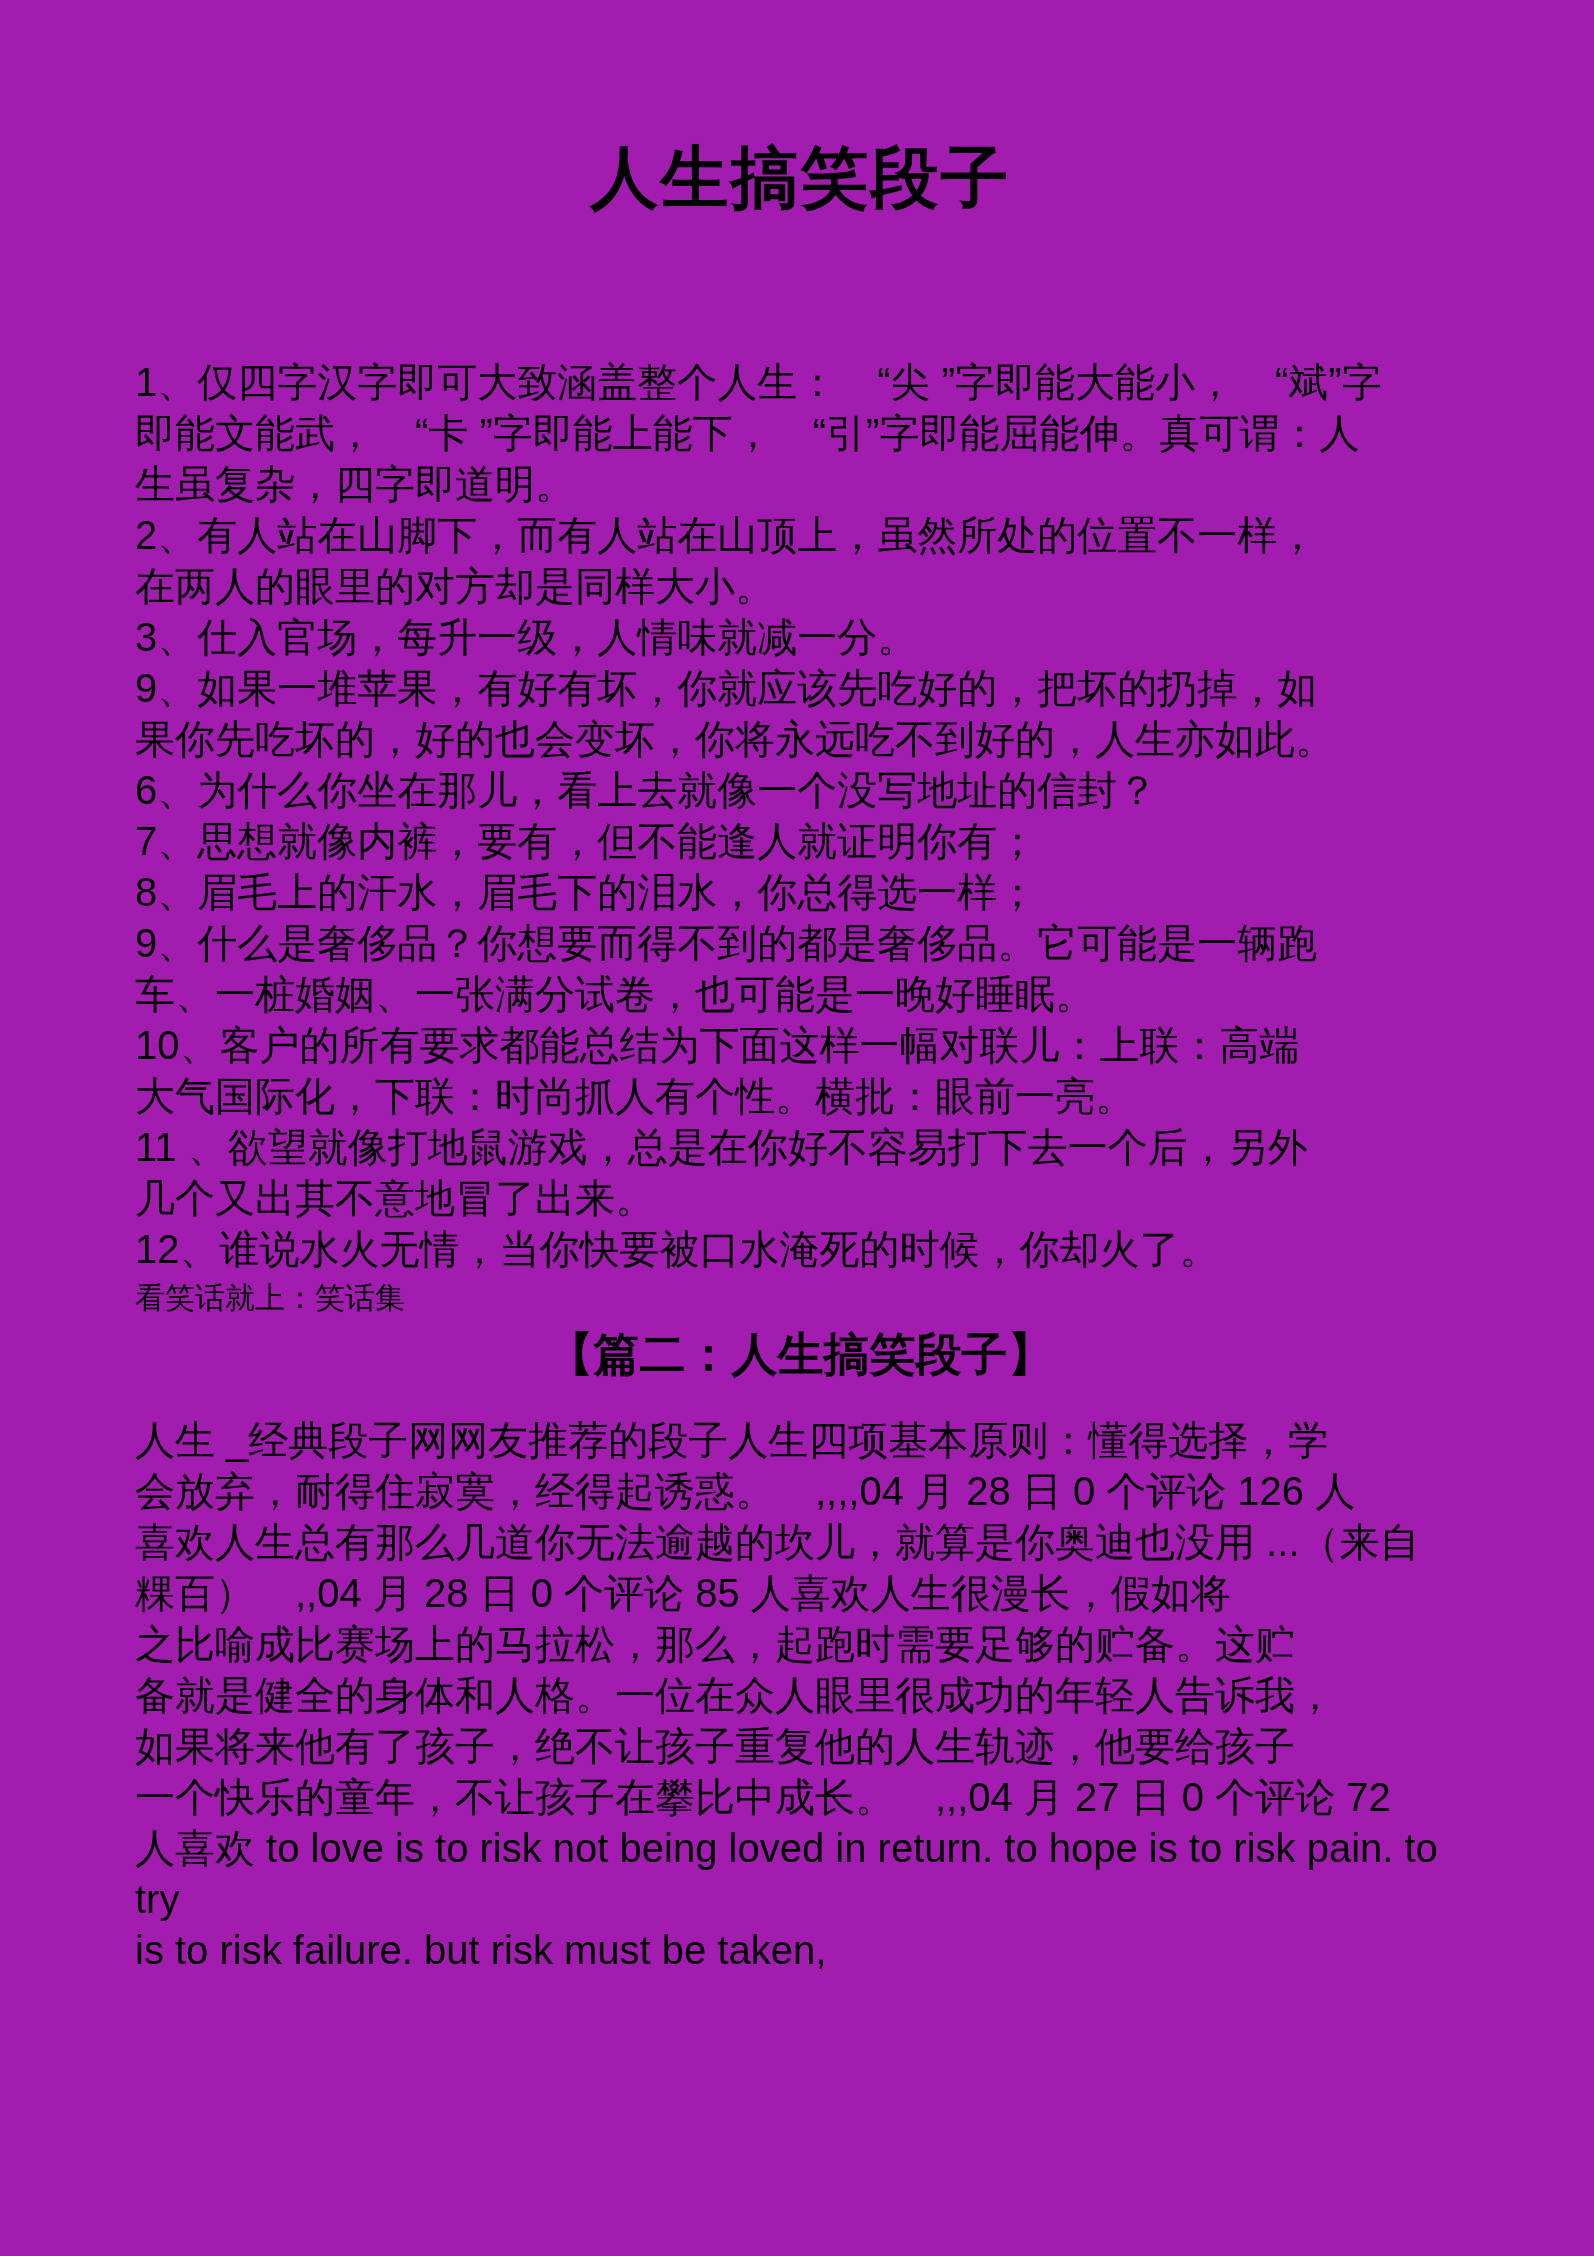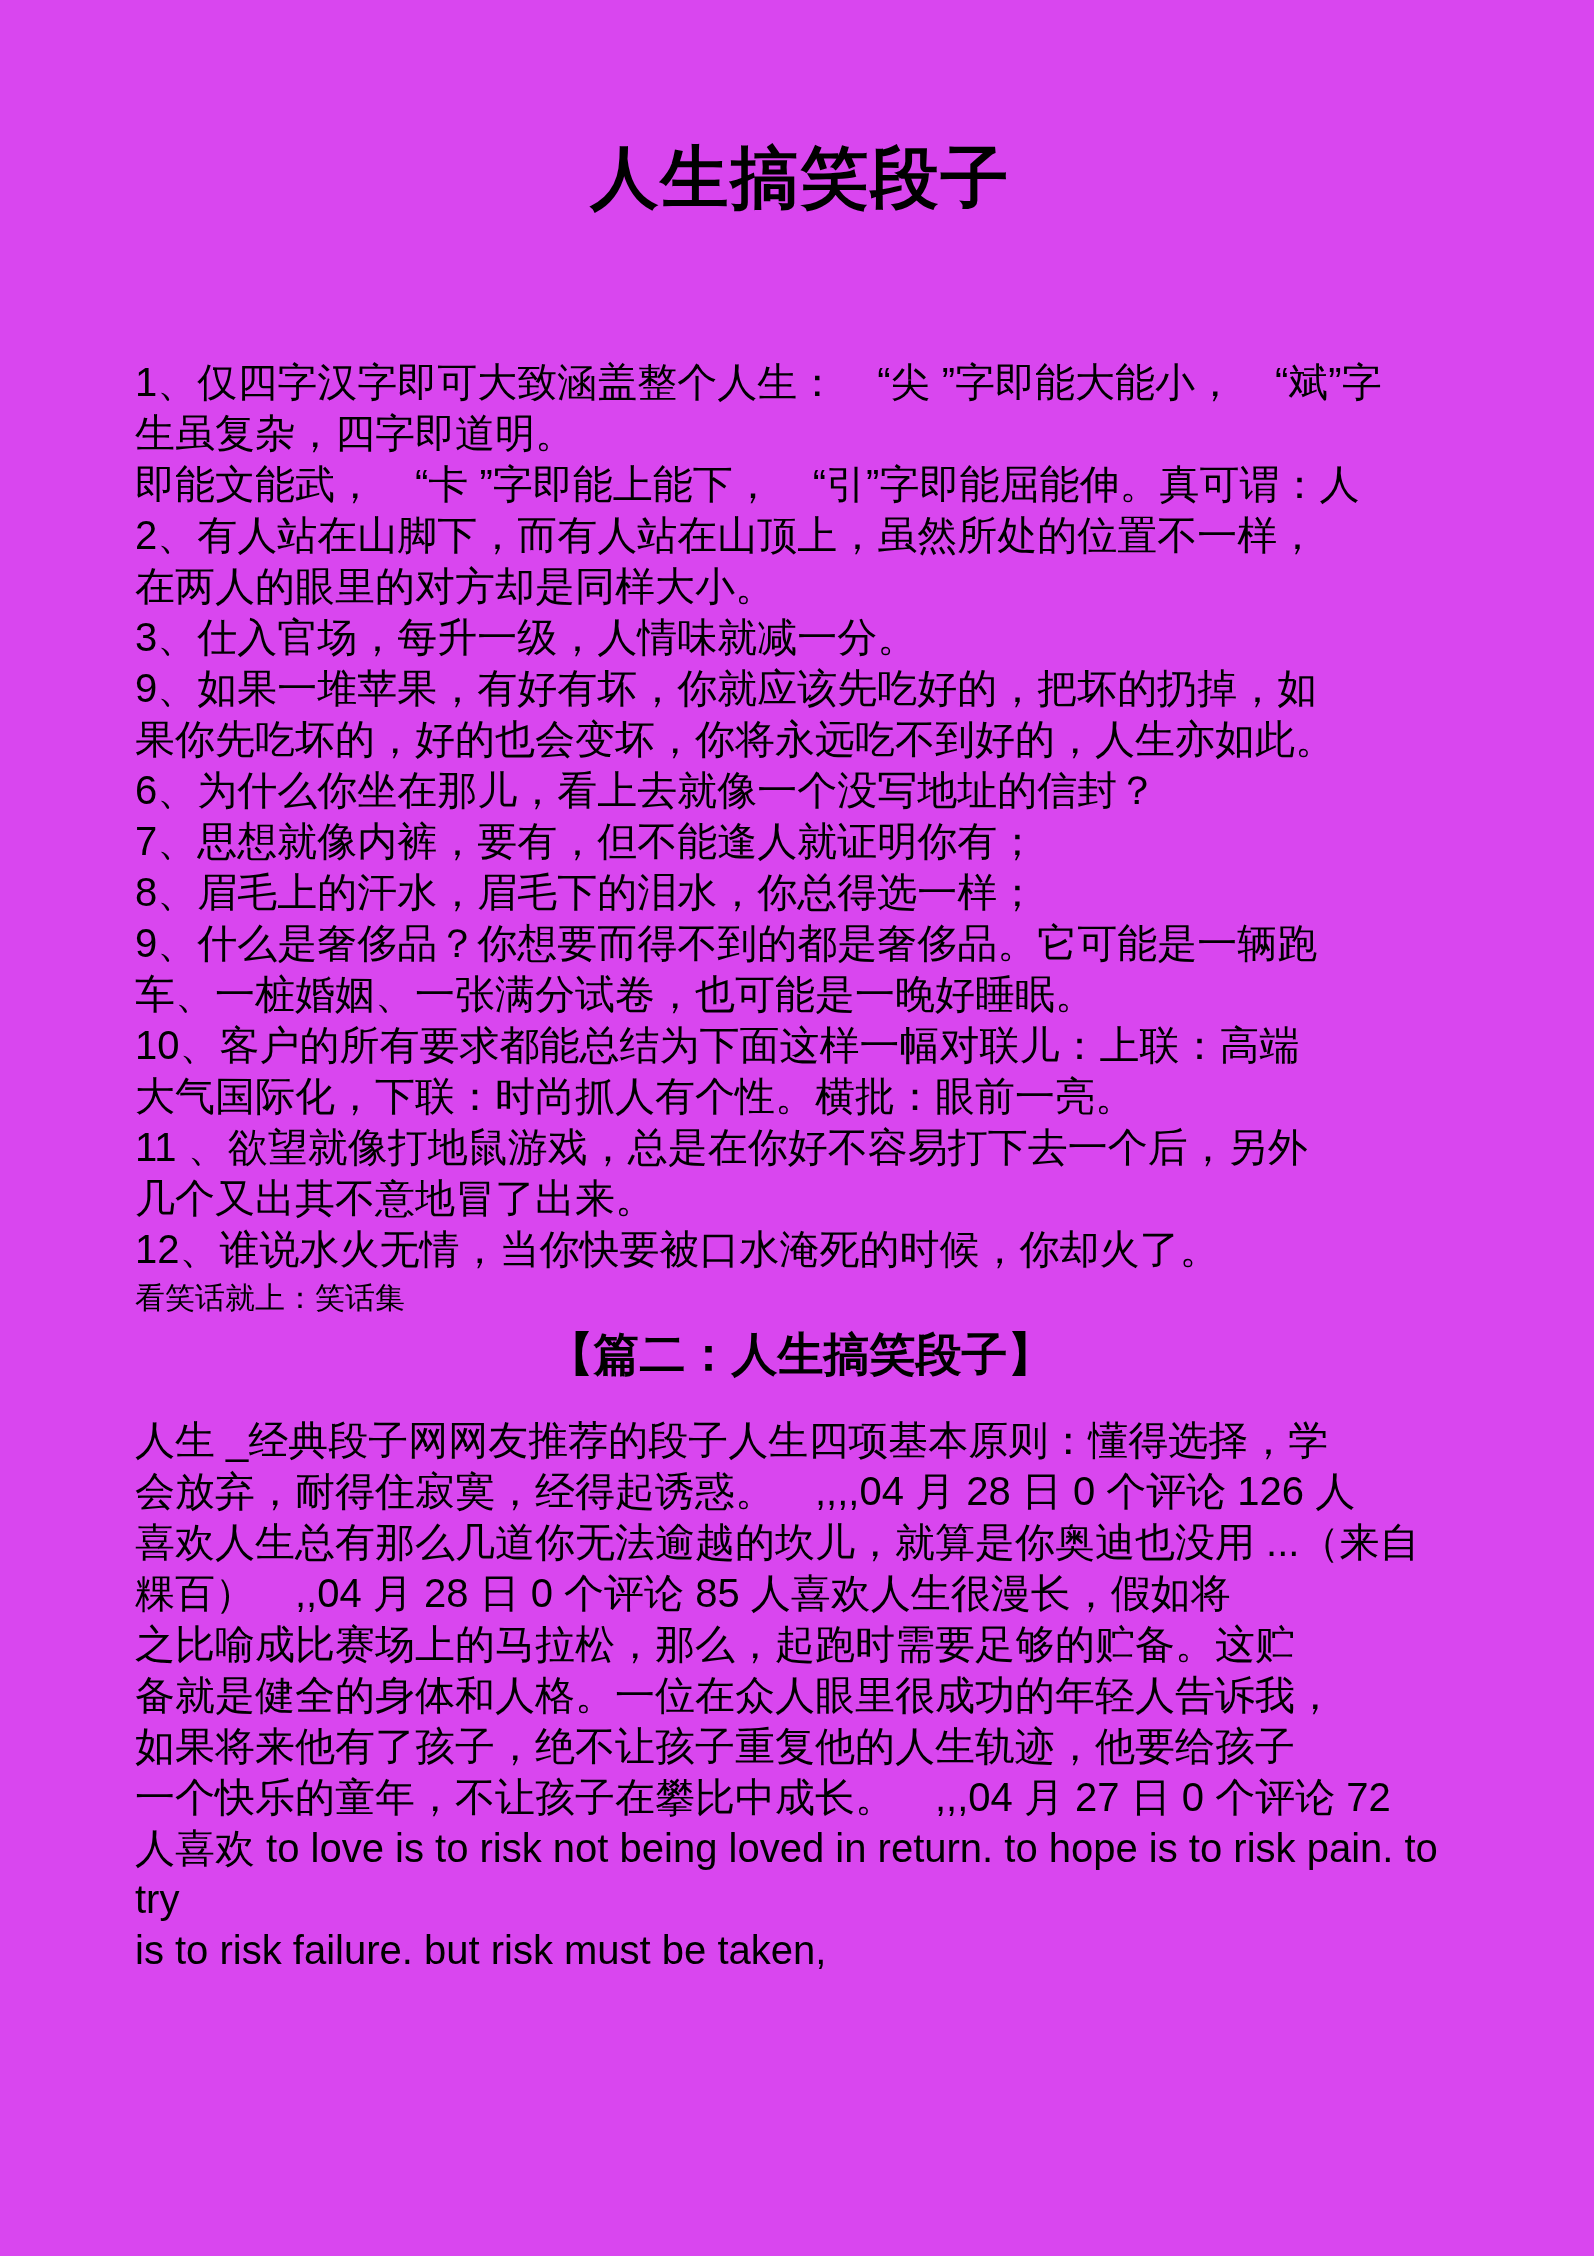--- a/index.html
+++ b/index.html
@@ -4,21 +4,21 @@
 <style>
   html, body {
     margin: 0;
     padding: 0;
     background: #ffffff;
   }
   .page {
     position: relative;
     width: 1594px;
     height: 2256px;
-    background: #d946ef;
+    background: #a21caf;
     box-sizing: border-box;
     padding: 142px 120px 0 127px;
     font-family: "Liberation Sans", "DejaVu Sans", sans-serif;
     color: #000000;
     overflow: hidden;
   }
   .doc-title {
     margin: 0;
     text-align: center;
     font-size: 68px;
@@ -55,22 +55,22 @@
 </head>
 <body>
 
 <div class="page">
 
   <h1 class="doc-title">人生搞笑段子</h1>
 
 
   <div class="body-block body-1">
     <div class="text-line">1、仅四字汉字即可大致涵盖整个人生：　“尖 ”字即能大能小，　“斌”字</div>
+    <div class="text-line">即能文能武，　“卡 ”字即能上能下，　“引”字即能屈能伸。真可谓：人</div>
     <div class="text-line">生虽复杂，四字即道明。</div>
-    <div class="text-line">即能文能武，　“卡 ”字即能上能下，　“引”字即能屈能伸。真可谓：人</div>
     <div class="text-line">2、有人站在山脚下，而有人站在山顶上，虽然所处的位置不一样，</div>
     <div class="text-line">在两人的眼里的对方却是同样大小。</div>
     <div class="text-line">3、仕入官场，每升一级，人情味就减一分。</div>
     <div class="text-line">9、如果一堆苹果，有好有坏，你就应该先吃好的，把坏的扔掉，如</div>
     <div class="text-line">果你先吃坏的，好的也会变坏，你将永远吃不到好的，人生亦如此。</div>
     <div class="text-line">6、为什么你坐在那儿，看上去就像一个没写地址的信封？</div>
     <div class="text-line">7、思想就像内裤，要有，但不能逢人就证明你有；</div>
     <div class="text-line">8、眉毛上的汗水，眉毛下的泪水，你总得选一样；</div>
     <div class="text-line">9、什么是奢侈品？你想要而得不到的都是奢侈品。它可能是一辆跑</div>
     <div class="text-line">车、一桩婚姻、一张满分试卷，也可能是一晚好睡眠。</div>

